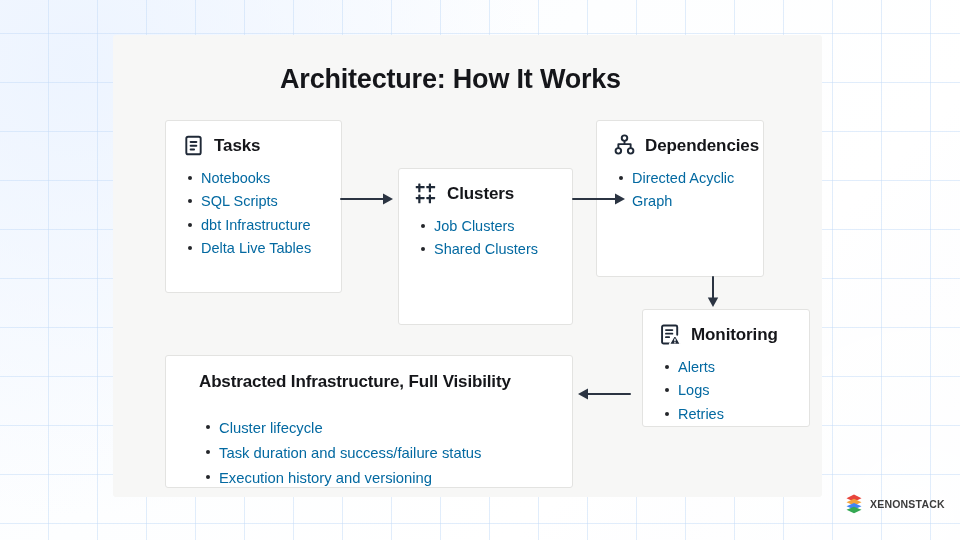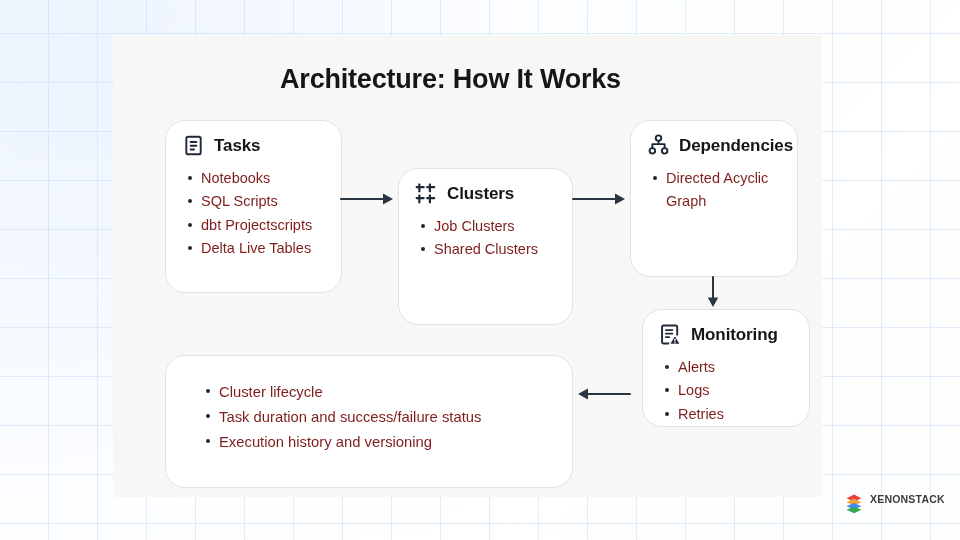--- a/index.html
+++ b/index.html
@@ -64,21 +64,21 @@
     font-size: 27px;
     font-weight: bold;
     color: #15161a;
     letter-spacing: -0.2px;
   }
 
   .card {
     position: absolute;
     background: #ffffff;
     border: 1px solid #e3e3e1;
-    border-radius: 20px;
+    border-radius: 3px;
     box-sizing: border-box;
   }
 
   .card-head {
     display: flex;
     align-items: center;
     gap: 9px;
     padding: 13px 0 0 16px;
   }
 
@@ -98,38 +98,38 @@
 
   ul.card-list {
     list-style: none;
     margin: 10px 0 0 0;
     padding: 0 12px 0 22px;
   }
   ul.card-list li {
     position: relative;
     font-size: 14.5px;
     line-height: 1.62;
-    color: #7f1d1d;
+    color: #0369a1;
     padding-left: 13px;
   }
   ul.card-list li::before {
     content: "";
     position: absolute;
     left: 0;
     top: 9px;
     width: 4px;
     height: 4px;
     border-radius: 50%;
     background: #24262b;
   }
 
   
   #card-tasks        { left: 165px; top: 120px; width: 177px; height: 173px; }
   #card-clusters     { left: 398px; top: 120px; width: 175px; height: 157px; margin-top: 48px; }
-  #card-dependencies { left: 630px; top: 120px; width: 168px; height: 157px; }
+  #card-dependencies { left: 596px; top: 120px; width: 168px; height: 157px; }
   #card-monitoring   { left: 642px; top: 309px; width: 168px; height: 118px; }
 
   #card-summary {
     left: 165px; top: 355px; width: 408px; height: 133px;
   }
   #card-summary .summary-title {
     font-size: 17px;
     font-weight: bold;
     color: #15161a;
     padding: 16px 0 0 33px;
@@ -152,20 +152,21 @@
   #arrow-clusters-deps    { left: 572px; top: 189px; }
   #arrow-deps-monitoring  { left: 703px; top: 276px; }
   #arrow-monitoring-summary { left: 573px; top: 384px; }
 
   
   #logo {
     position: absolute;
     left: 843px;
     top: 493px;
     display: flex;
+    align-items: center;
     gap: 5px;
   }
   #logo .logo-mark {
     width: 22px;
     height: 22px;
     display: block;
   }
   #logo .logo-text {
     font-size: 10.5px;
     font-weight: bold;
@@ -191,21 +192,21 @@
         <rect x="4.5" y="2.8" width="15" height="18.4" rx="2" fill="none" stroke="#1f2937" stroke-width="2"></rect>
         <rect x="8" y="7.2" width="8" height="2.1" rx="1" fill="#1f2937"></rect>
         <rect x="8" y="11.2" width="8" height="2.1" rx="1" fill="#1f2937"></rect>
         <rect x="8" y="15.2" width="5.6" height="2.1" rx="1" fill="#1f2937"></rect>
       </svg>
       <span class="card-title">Tasks</span>
     </div>
     <ul class="card-list">
       <li>Notebooks</li>
       <li>SQL Scripts</li>
-      <li>dbt Projectscripts</li>
+      <li>dbt Infrastructure</li>
       <li>Delta Live Tables</li>
     </ul>
   </div>
 
   <div class="card" id="card-clusters">
     <div class="card-head">
       <svg class="card-icon" viewBox="0 0 24 24">
         <g fill="#1f2937">
           <rect x="3.4" y="1.6" width="2.3" height="9.2" rx="0.6"></rect>
           <rect x="0.8" y="4.2" width="9.2" height="2.3" rx="0.6"></rect>
@@ -254,20 +255,21 @@
       <span class="card-title">Monitoring</span>
     </div>
     <ul class="card-list">
       <li>Alerts</li>
       <li>Logs</li>
       <li>Retries</li>
     </ul>
   </div>
 
   <div class="card" id="card-summary">
+    <div class="summary-title">Abstracted Infrastructure, Full Visibility</div>
     <ul class="card-list">
       <li>Cluster lifecycle</li>
       <li>Task duration and success/failure status</li>
       <li>Execution history and versioning</li>
     </ul>
   </div>
 
   <svg class="arrow" id="arrow-tasks-clusters" width="58" height="20" viewBox="0 0 58 20">
     <path d="M1 10 H46" stroke="#2b3442" stroke-width="2" stroke-linecap="round" fill="none"></path>
     <path d="M43 4.6 L53 10 L43 15.4 Z" fill="#2b3442"></path>

